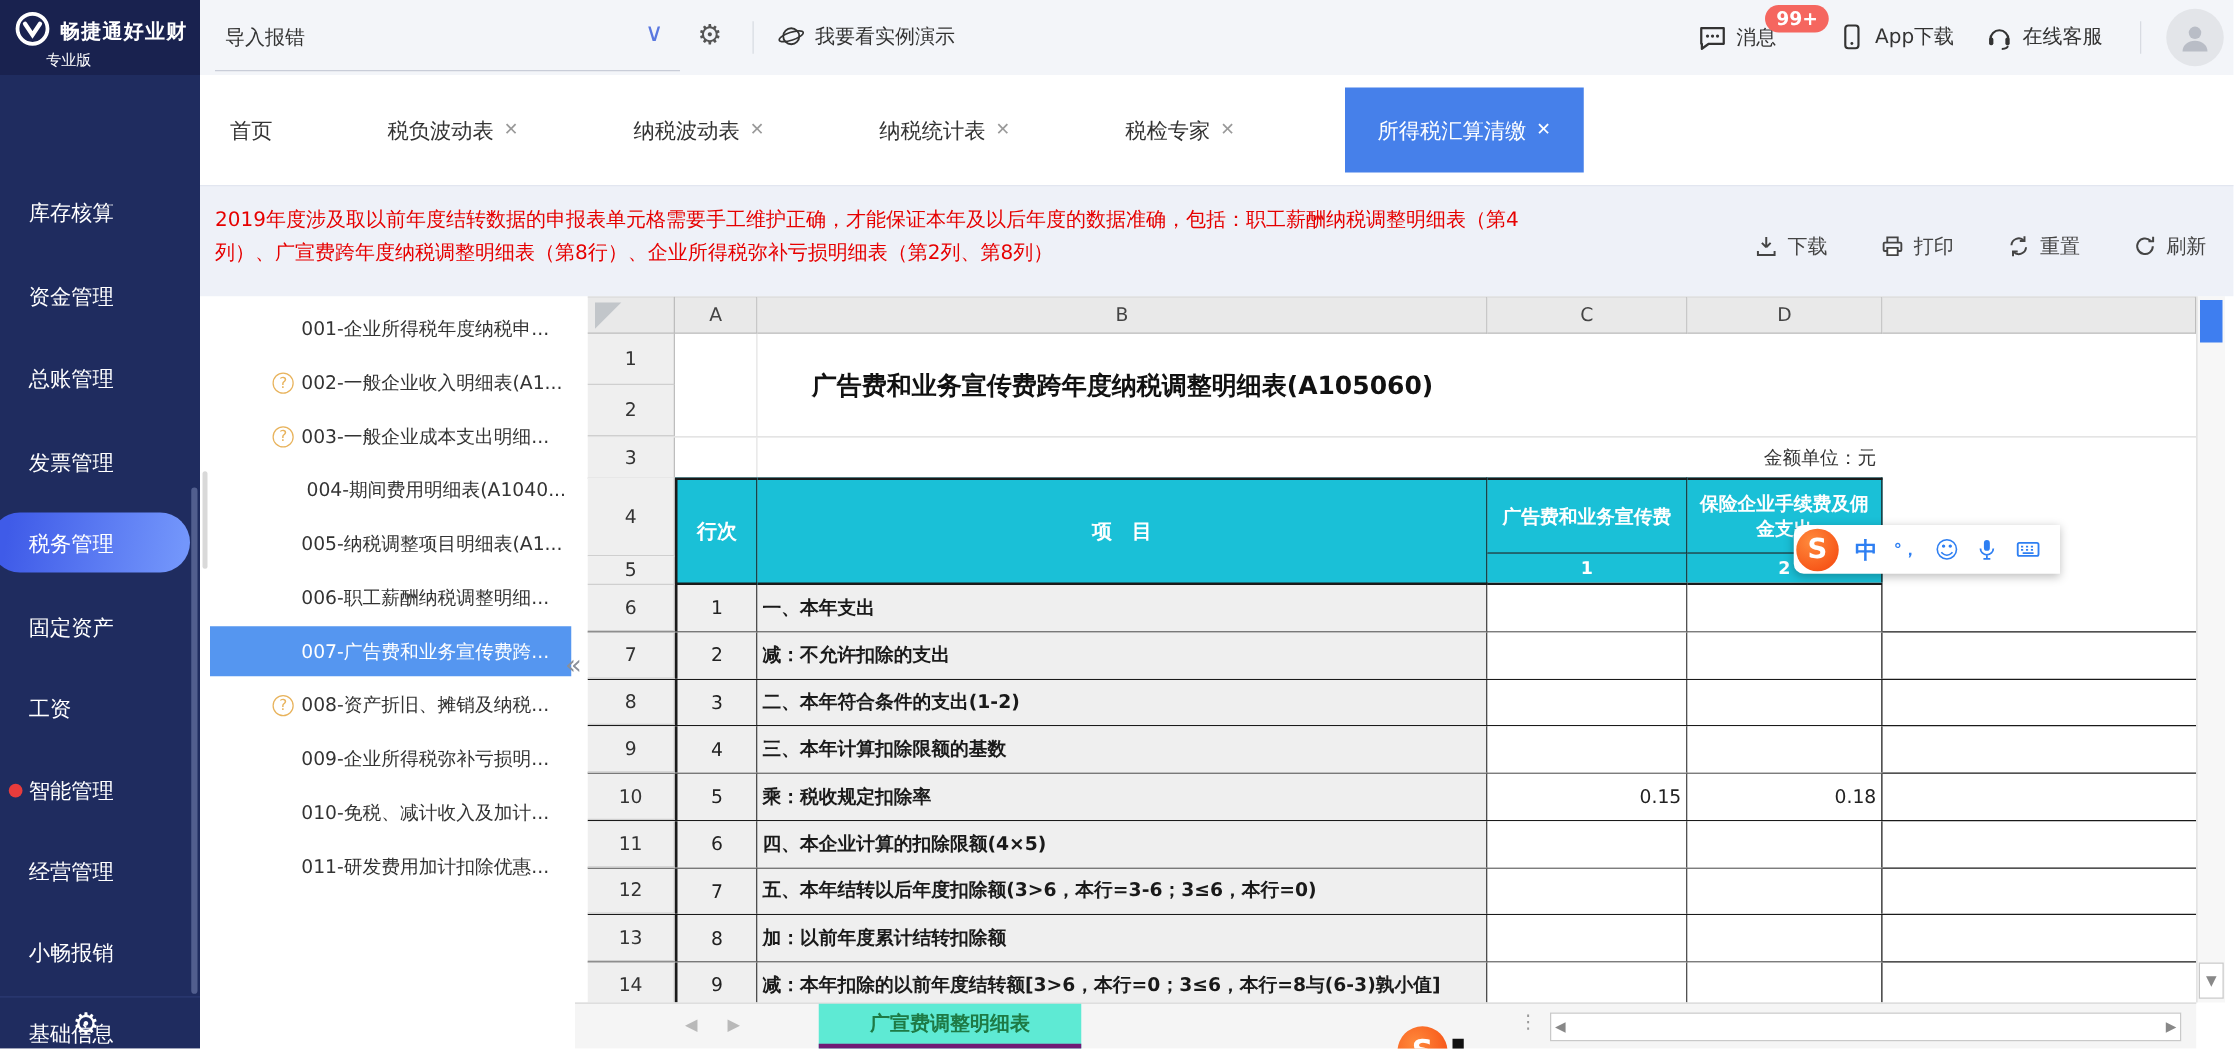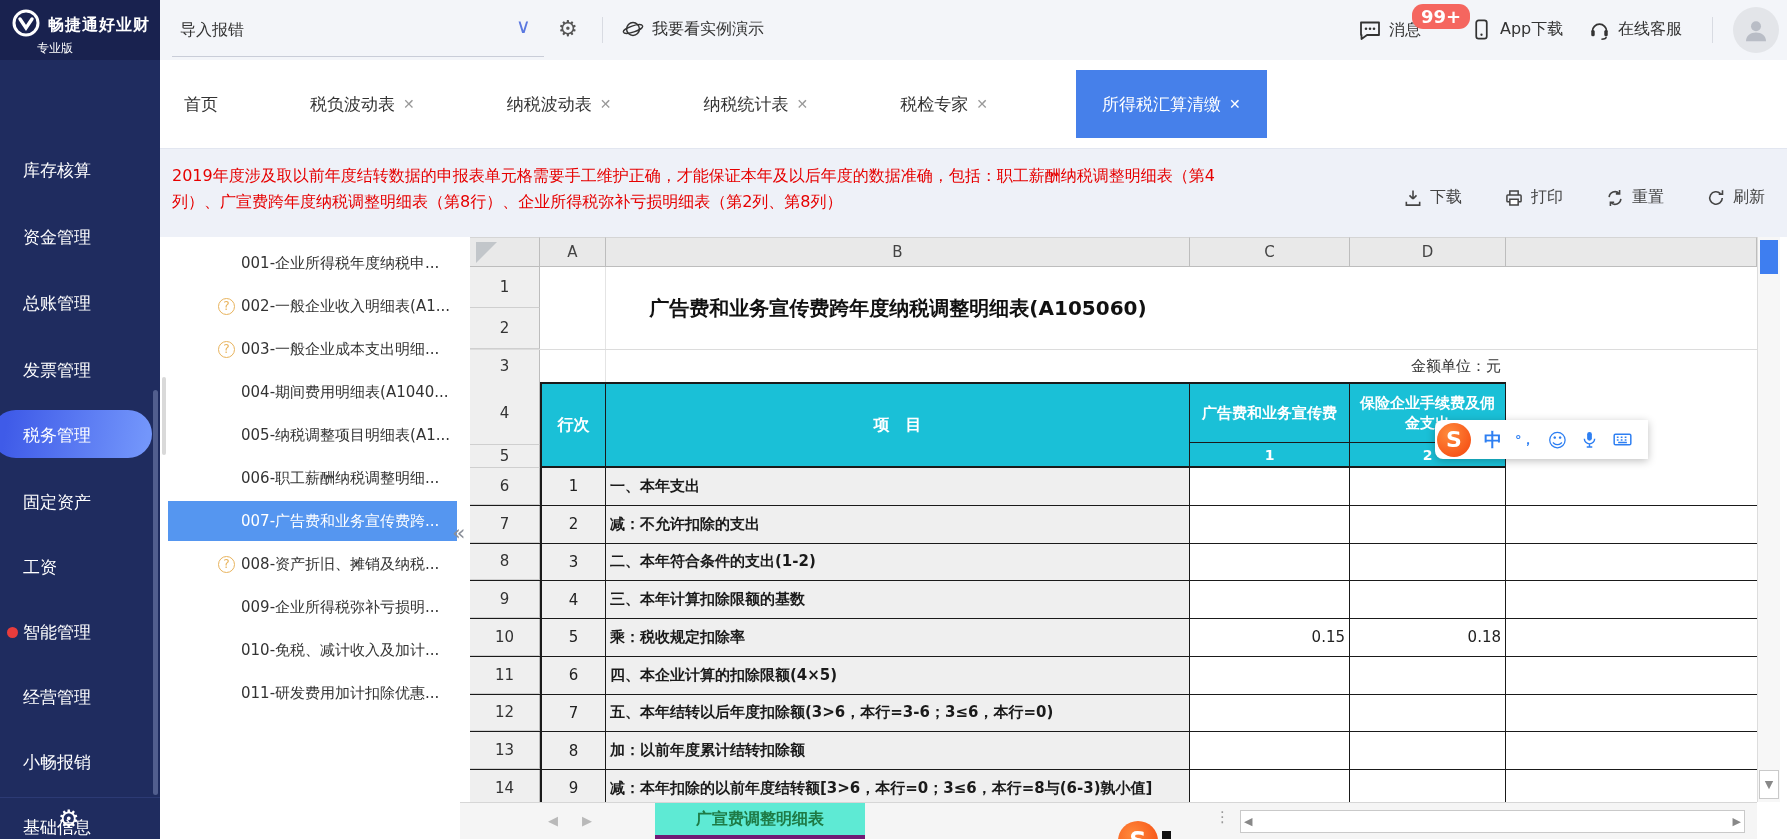--- a/index.html
+++ b/index.html
@@ -12,21 +12,21 @@
   .logo-glyph { position:absolute; left:10px; top:7px; }
   .logo-title { position:absolute; left:48px; top:15px; font-size:16px; font-weight:bold; letter-spacing:1px; }
   .logo-sub { position:absolute; left:6px; top:40px; font-size:12px;margin-left:31px; }
   .import-label { position:absolute; left:180px; top:20px; font-size:16px; color:#333; }
   .import-underline { position:absolute; left:172px; top:56px; width:372px; height:1px; background:#c9cdd8; }
   .import-chevron { position:absolute; left:516px; top:14px; font-size:20px; color:#5a78e0; }
   .top-gear { position:absolute; left:558px; top:16px; font-size:22px; color:#555; }
   .top-div1 { position:absolute; left:602px; top:17px; width:1px; height:26px; background:#d8dbe2; }
   .demo-link { position:absolute; left:622px; top:18px; display:flex; align-items:center; gap:8px; font-size:16px; color:#333; }
   .msg-group { position:absolute; left:1358px; top:18px; display:flex; align-items:center; gap:7px; font-size:16px; color:#333; }
-  .msg-badge { position:absolute; left:1412px; top:4px; background:#f5665f; color:#fff; font-size:18px; font-weight:bold;
+  .msg-badge { position:absolute; left:1412px; top:4px; background:#f5665f; color:#fff; font-size:15px; font-weight:bold;
                padding:2px 9px; border-radius:11px; z-index:5; }
   .app-group { position:absolute; left:1470px; top:18px; display:flex; align-items:center; gap:7px; font-size:16px; color:#333; }
   .svc-group { position:absolute; left:1588px; top:18px; display:flex; align-items:center; gap:7px; font-size:16px; color:#333; }
   .top-div2 { position:absolute; left:1712px; top:17px; width:1px; height:26px; background:#d8dbe2; }
   .avatar { position:absolute; left:1733px; top:7px; width:46px; height:46px; border-radius:50%; background:#e3e5e9;
             display:flex; align-items:center; justify-content:center; overflow:hidden; }
 
   
   .sidebar { position:absolute; left:0; top:60px; width:160px; height:779px; background:#1f2c5f; z-index:20; }
   .side-item { position:absolute; left:0; width:160px; height:42px; display:flex; align-items:center; color:#fff; font-size:17px; }
@@ -47,21 +47,21 @@
   .tab .x { font-size:14px; color:#999; display:none; }
   .tab .x.show { display:inline; }
   .tab.active { background:#4680ea; color:#fff; padding:0 26px; }
   .tab.active .x { color:#fff; }
 
   
   .noticebar { position:absolute; left:160px; top:148px; width:1627px; height:89px; background:#eef1f8; z-index:9;
                border-top:1px solid #e2e6f0; }
   .notice-text { position:absolute; left:12px; top:14px; width:1120px; font-size:16px; line-height:26px; color:#e60000; }
   .actions { position:absolute; right:22px; top:38px; display:flex; gap:42px; }
-  .action { display:flex; align-items:flex-end; gap:7px; font-size:16px; color:#444; }
+  .action { display:flex; align-items:flex-start; gap:7px; font-size:16px; color:#444; }
 
   
   .report-panel { position:absolute; left:160px; top:237px; width:300px; height:602px; background:#fff; z-index:5; }
   .report-item { position:absolute; left:8px; width:289px; height:40px; display:flex; align-items:center; font-size:15px; color:#333; }
   .report-item .help { width:17px; height:17px; border:1px solid #e8b35c; color:#e8b35c; border-radius:50%;
         font-size:12px; line-height:15px; text-align:center; margin:0 6px 0 50px; visibility:hidden; flex:none; }
   .report-item .help.show { visibility:visible; }
   .report-item .txt { white-space:nowrap; overflow:hidden; }
   .report-item.selected { background:#5596f0; color:#fff; }
   .panel-scroll { position:absolute; left:2px; top:140px; width:4px; height:78px; background:#d9d9d9; border-radius:2px; }
@@ -349,21 +349,21 @@
       <div class="report-item" style="top: 49px;">
         <span class="help show">?</span>
         <span class="txt">002-一般企业收入明细表(A1...</span>
       </div>
 
       <div class="report-item" style="top: 92px;">
         <span class="help show">?</span>
         <span class="txt">003-一般企业成本支出明细...</span>
       </div>
 
-      <div class="report-item" style="top: 135px;">
+      <div class="report-item" style="top: 135px; justify-content: center;">
         <span class="help">?</span>
         <span class="txt">004-期间费用明细表(A1040...</span>
       </div>
 
       <div class="report-item" style="top: 178px;">
         <span class="help">?</span>
         <span class="txt">005-纳税调整项目明细表(A1...</span>
       </div>
 
       <div class="report-item" style="top: 221px;">

